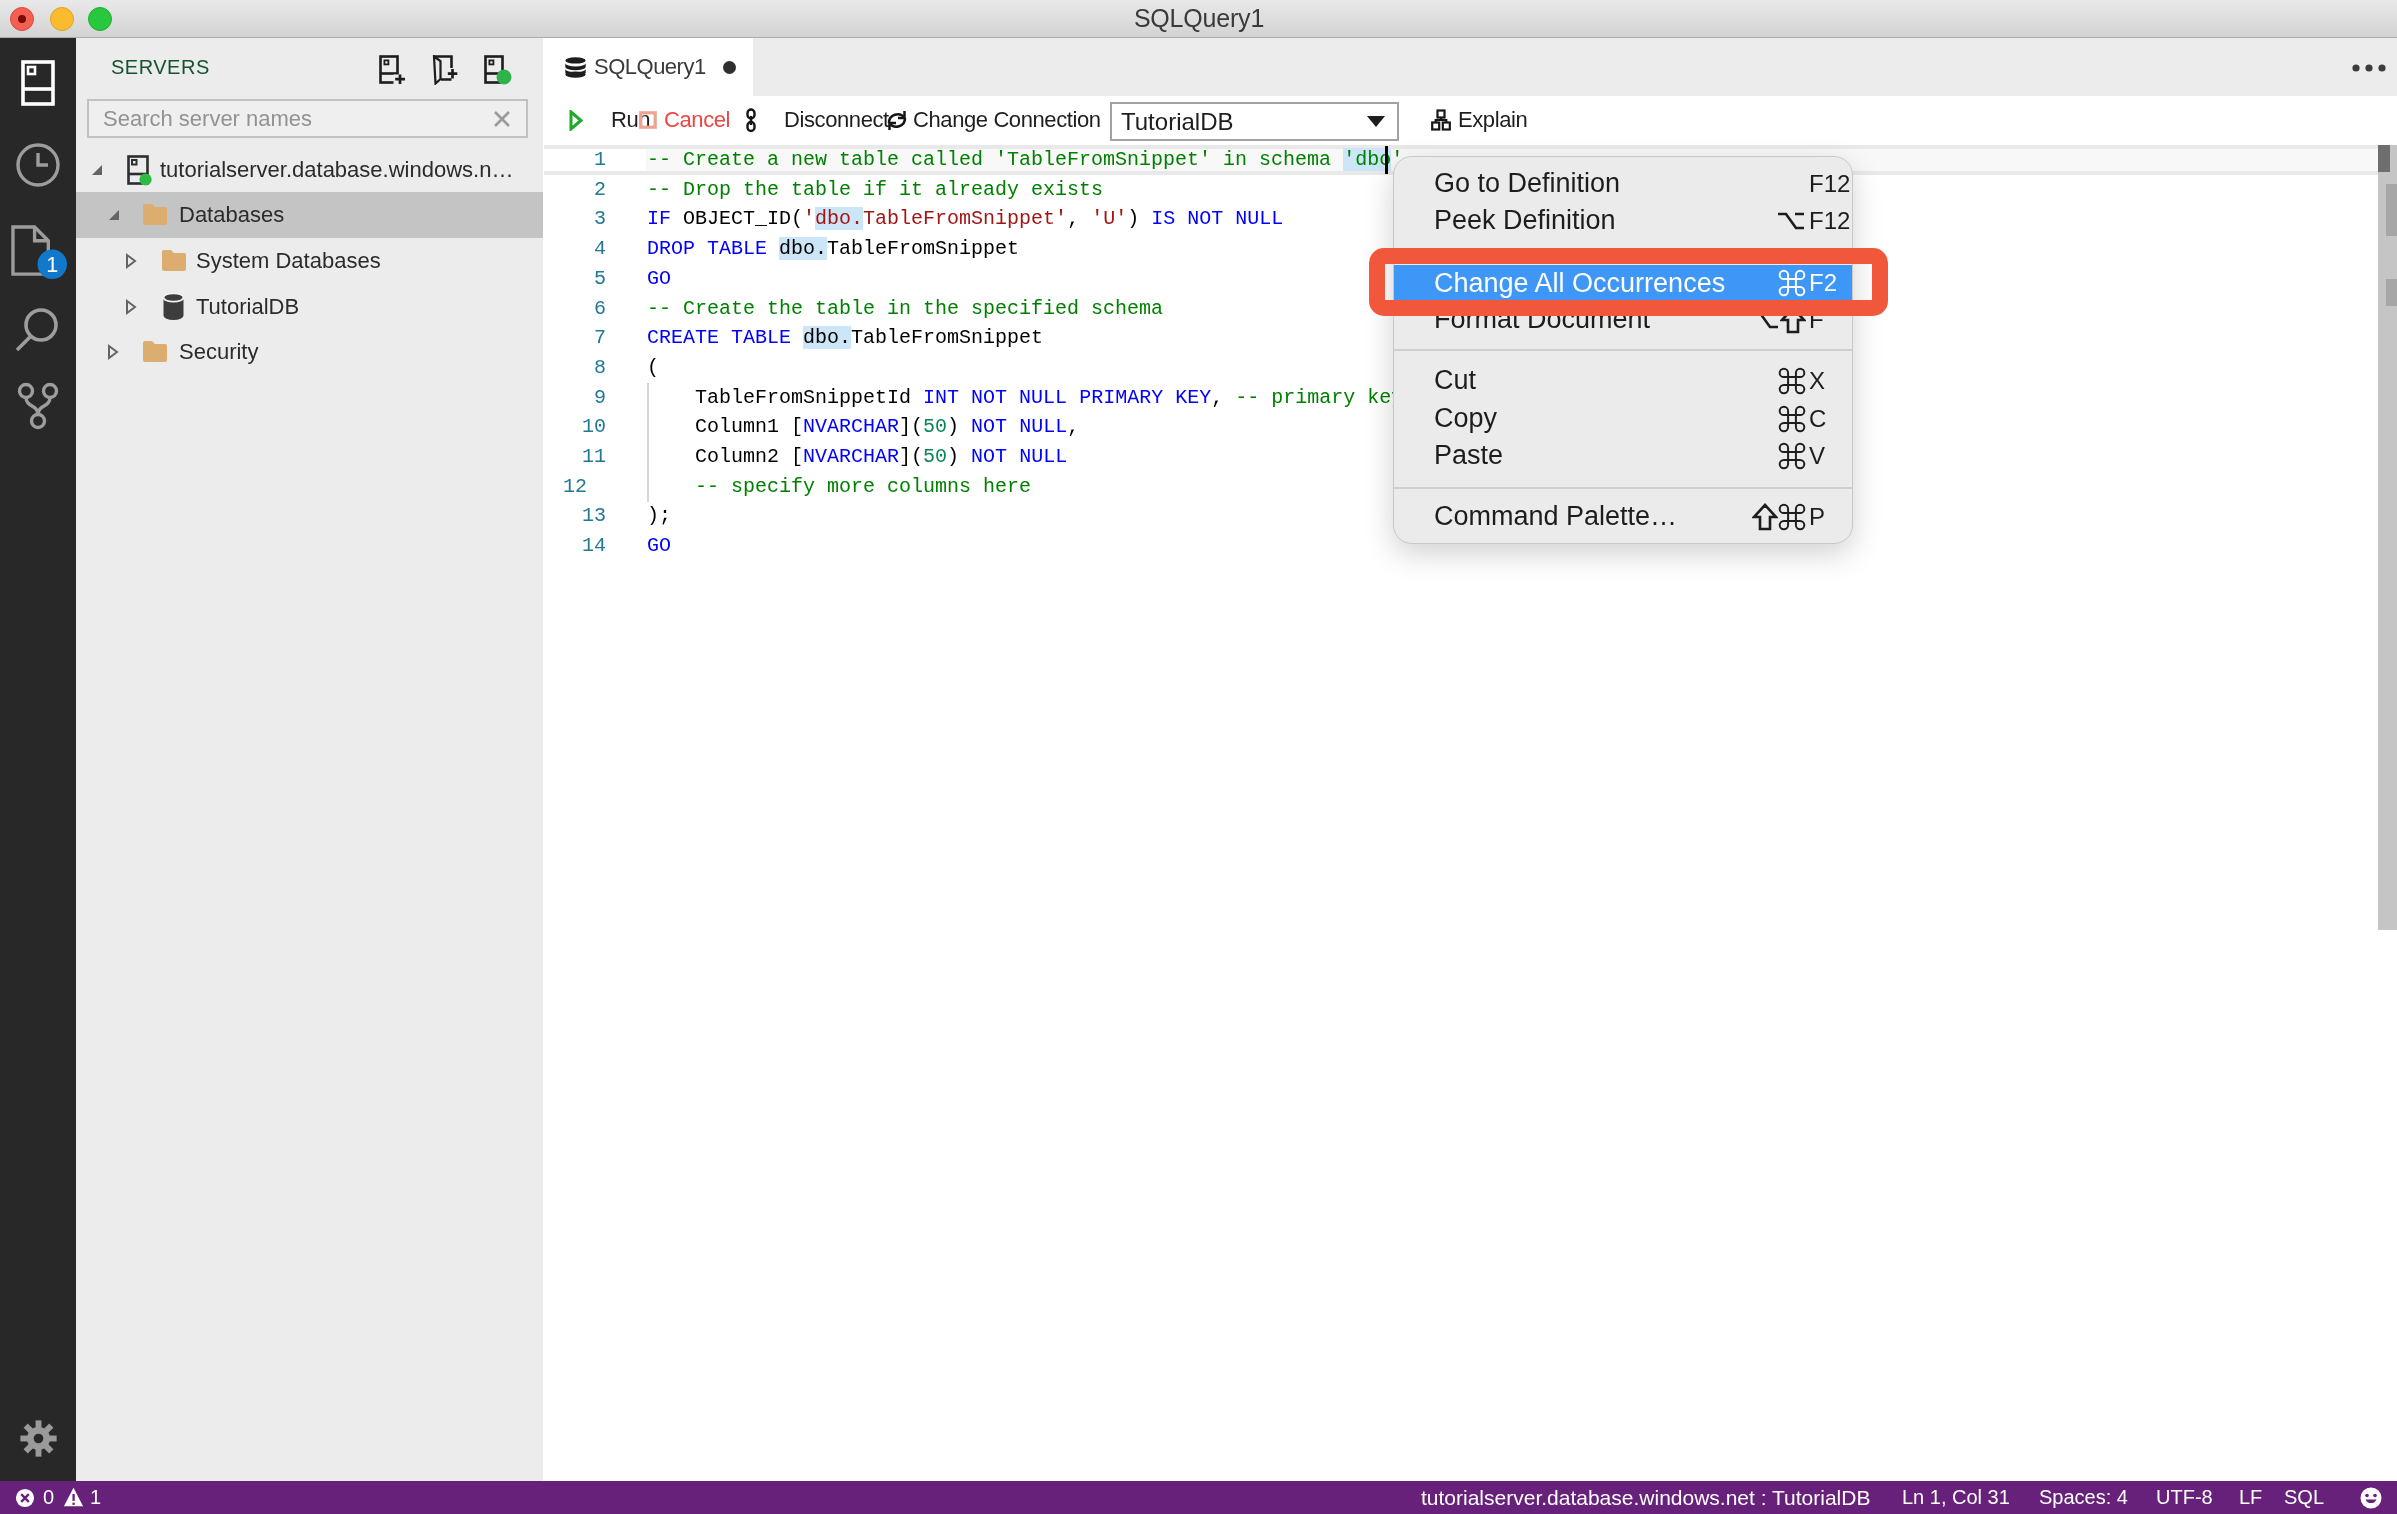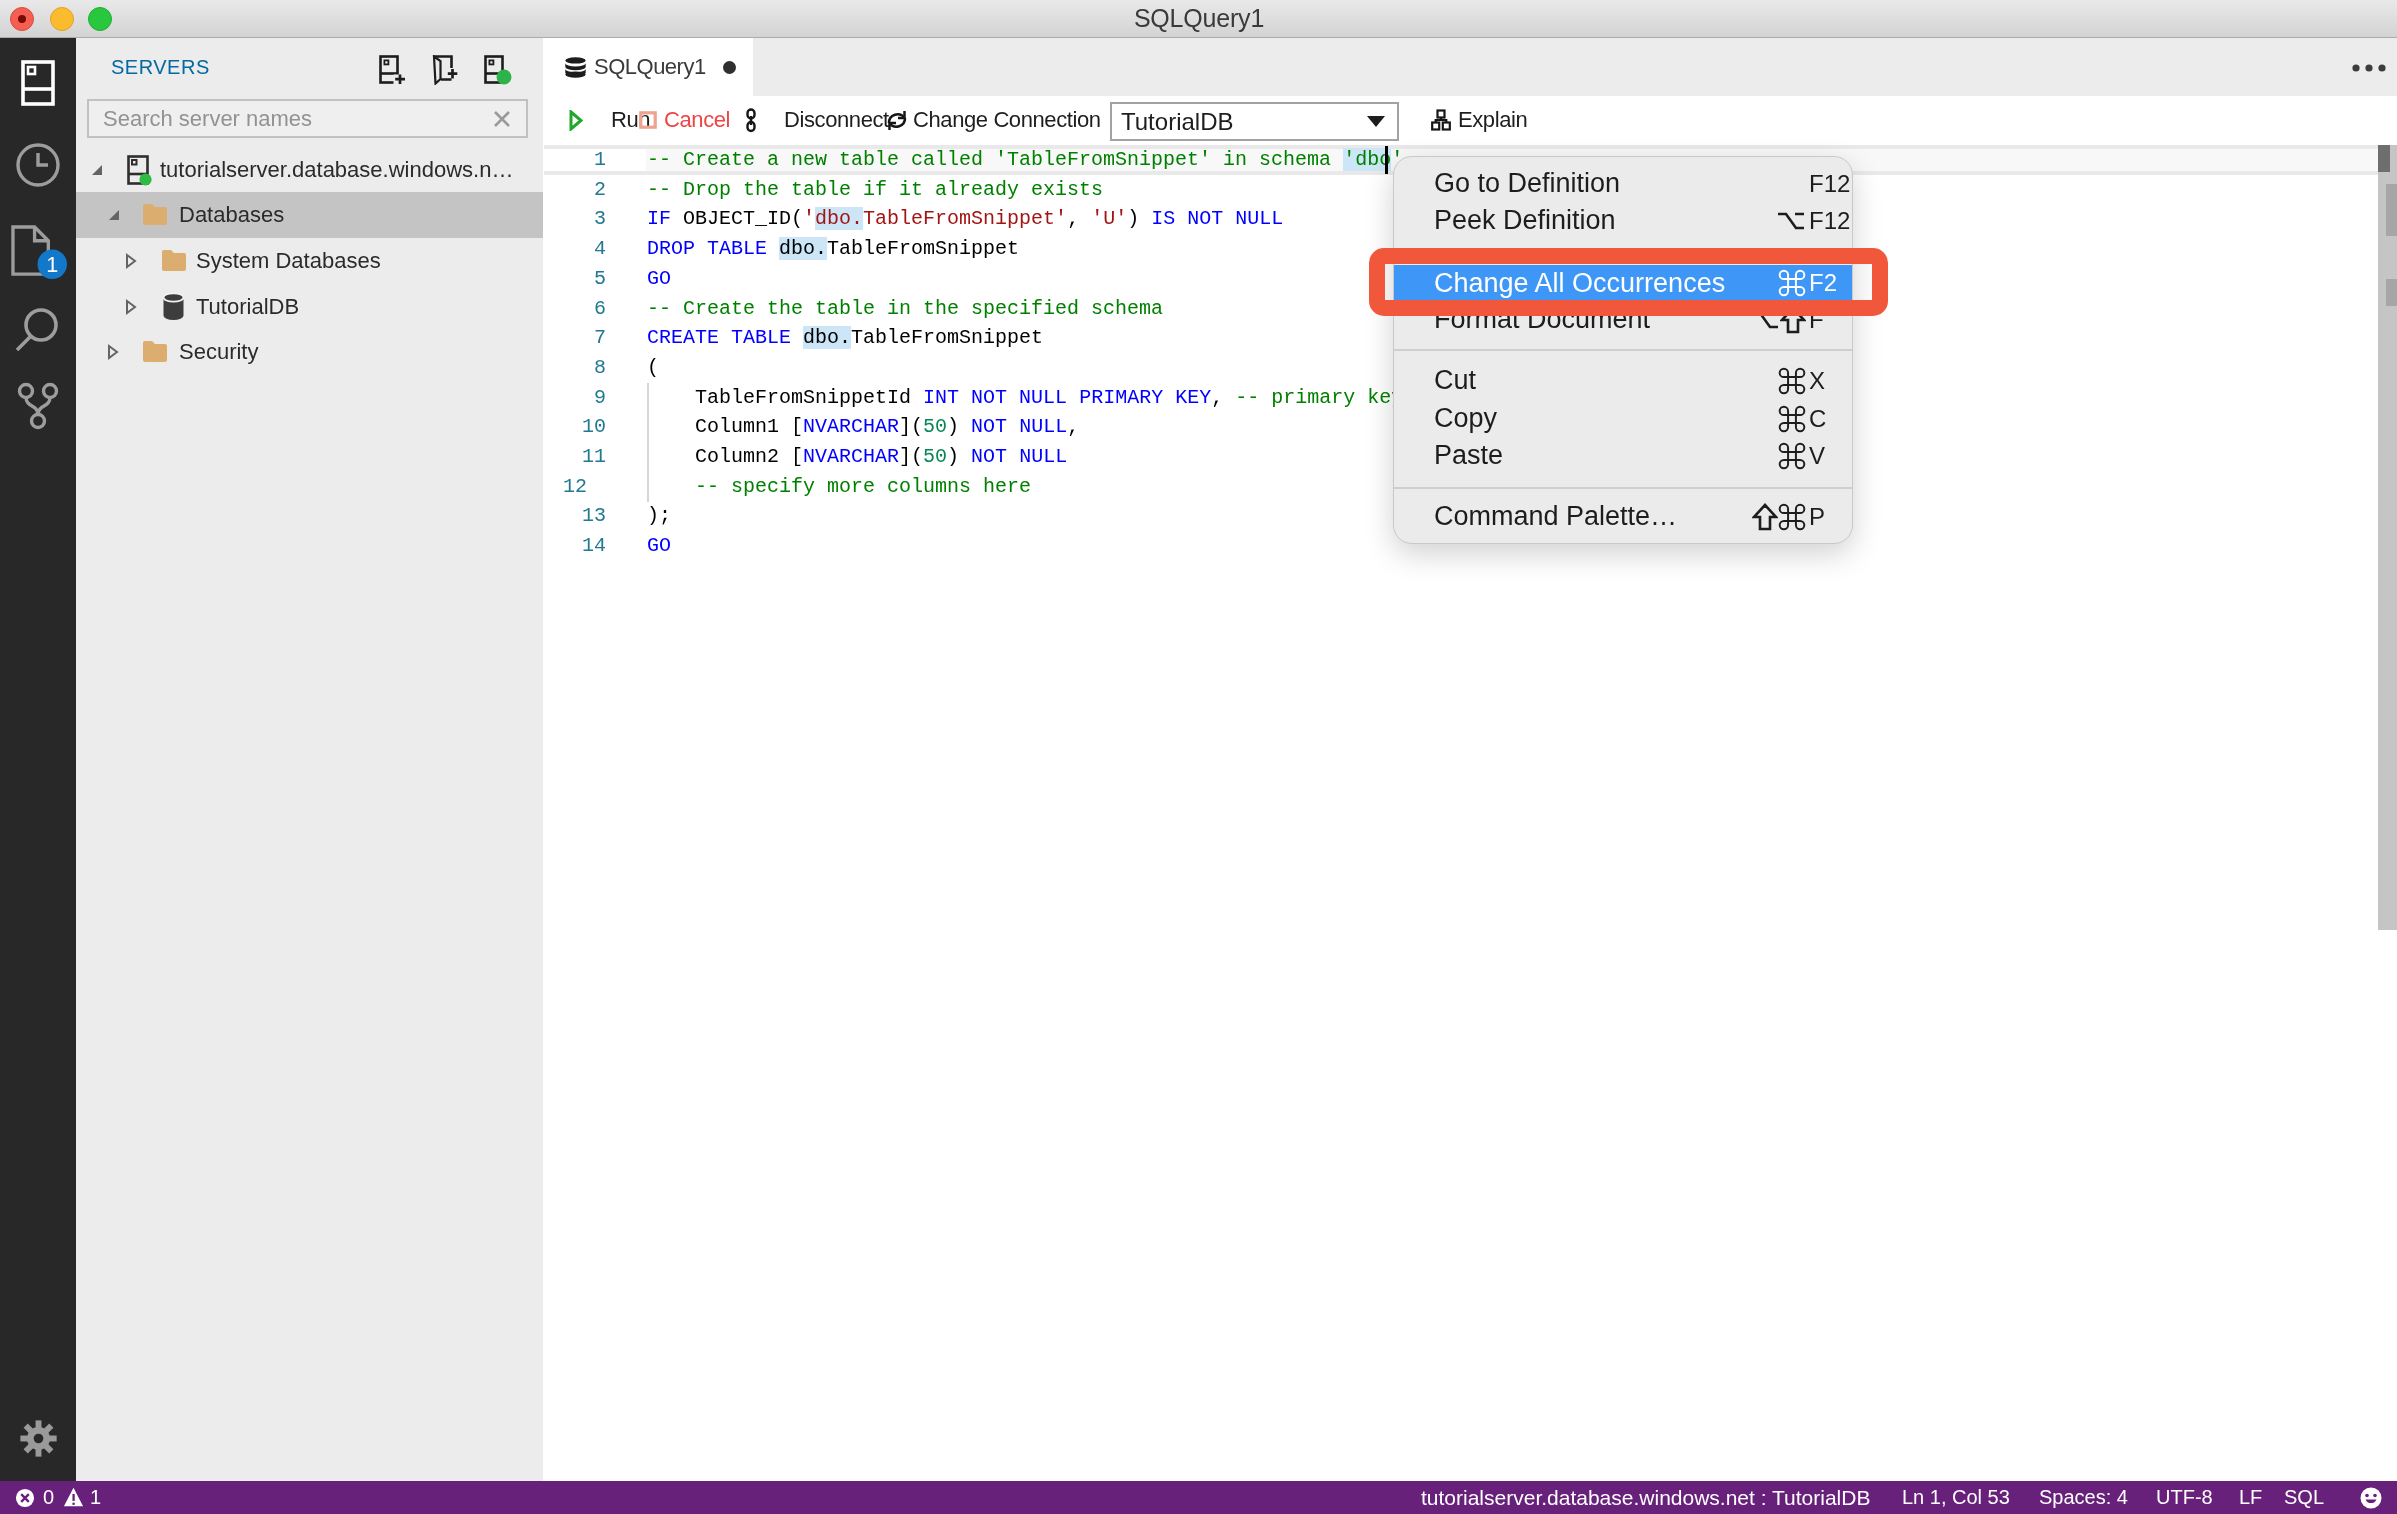--- a/index.html
+++ b/index.html
@@ -13,21 +13,21 @@
   .tl { position:absolute; top:7px; width:24px; height:24px; border-radius:50%; }
   #title { position:absolute; left:0; right:0; top:0; height:38px; line-height:36px;
     text-align:center; font-size:25px; font-weight:500; color:#3a3a3a; letter-spacing:-0.2px;}
 
   
   #actbar { left:0; top:38px; width:76px; height:1443px; background:#282828; }
   .aicon { position:absolute; left:0; width:76px; display:flex; justify-content:center; }
 
   
   #sidebar { left:76px; top:38px; width:467px; height:1443px; background:#ececec; }
-  #sbtitle { position:absolute; left:35px; font-size:20px; color:#0369a1; letter-spacing:0.5px; }
+  #sbtitle { position:absolute; left:35px; font-size:20px; color:#14532d; letter-spacing:0.5px; }
   #sbox { position:absolute; left:11px; top:61px; width:441px; height:39px; background:#efefef;
      border:2px solid #c1c1c1; font-size:22px; color:#929292; line-height:35px; padding-left:14px; }
   .trow { position:absolute; left:0; width:467px; height:46px; line-height:46px; font-size:22px;
      color:#2b2b2b; white-space:nowrap; }
   .twist { position:absolute; }
 
   
   #tabstrip { left:544px; top:38px; width:1854px; height:58px; background:#ececec; }
   #tab { position:absolute; left:0; top:0; width:209px; height:58px; background:#fff; }
   #tablabel { position:absolute; left:50px; top:0; line-height:57px; font-size:22px; color:#3b3b3b; letter-spacing:-0.5px;}
@@ -396,21 +396,21 @@
     <path d="M6.8 6.8 L15.2 15.2 M15.2 6.8 L6.8 15.2" stroke="#68217a" stroke-width="2.6"></path>
   </svg>
   <div class="sitem" style="left:43px;">0</div>
   <svg class="abs" style="left:63px;top:6px;" width="21" height="20" viewBox="0 0 24 23">
     <path d="M12 1 L23 22 H1 Z" fill="#fff"></path>
     <rect x="10.8" y="8" width="2.6" height="8" fill="#68217a"></rect>
     <rect x="10.8" y="18" width="2.6" height="2.6" fill="#68217a"></rect>
   </svg>
   <div class="sitem" style="left:90px;">1</div>
   <div class="sitem" style="left:1421px;font-size:21px;">tutorialserver.database.windows.net : TutorialDB</div>
-  <div class="sitem" style="left:1902px;">Ln 1, Col 53</div>
+  <div class="sitem" style="left:1902px;">Ln 1, Col 31</div>
   <div class="sitem" style="left:2039px;">Spaces: 4</div>
   <div class="sitem" style="left:2156px;">UTF-8</div>
   <div class="sitem" style="left:2239px;">LF</div>
   <div class="sitem" style="left:2284px;">SQL</div>
   <svg class="abs" style="left:2359px;top:5px;" width="24" height="24" viewBox="0 0 24 24">
     <circle cx="12" cy="12" r="10.5" fill="#fff"></circle>
     <circle cx="8" cy="9.5" r="1.8" fill="#68217a"></circle>
     <circle cx="16" cy="9.5" r="1.8" fill="#68217a"></circle>
     <path d="M6.5 13.5 a6 6 0 0 0 11 0 Z" fill="#68217a"></path>
   </svg>

